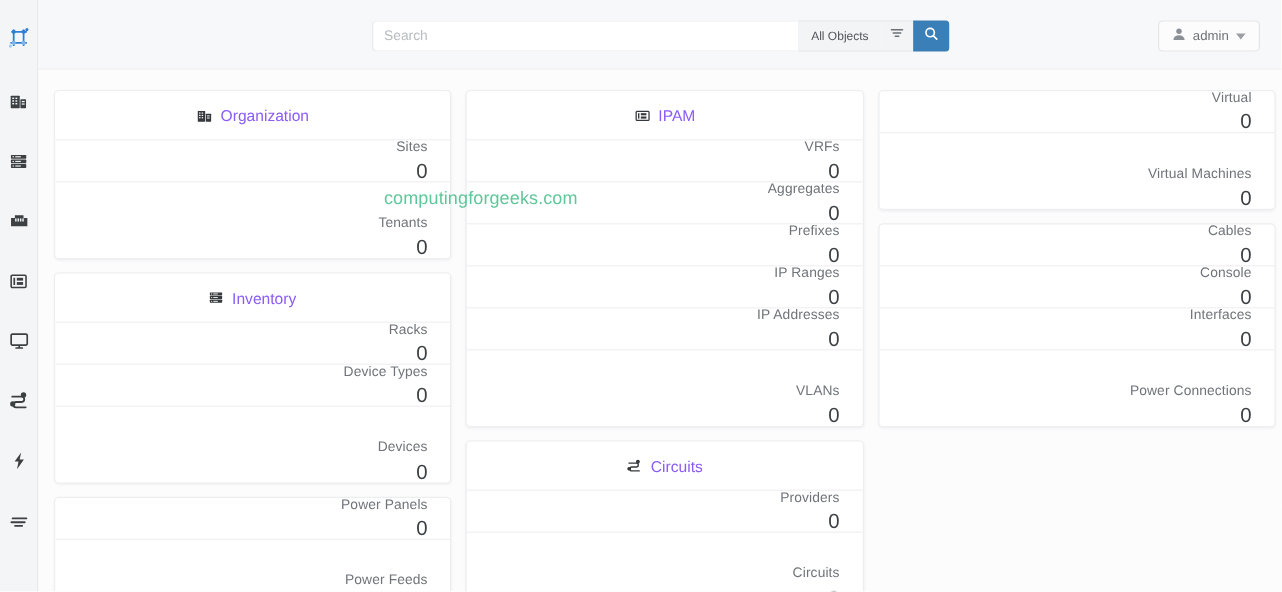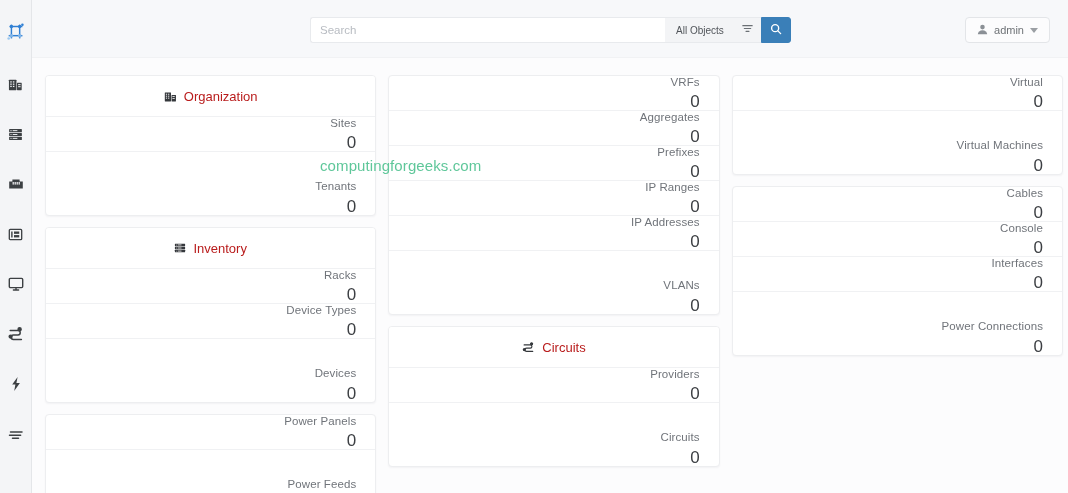--- a/index.html
+++ b/index.html
@@ -198,21 +198,21 @@
     overflow: hidden;
   }
 
   .card-head {
     height: 41px;
     display: flex;
     align-items: center;
     justify-content: center;
     gap: 7px;
     font-size: 13px;
-    color: #b91c1c;
+    color: #8b5cf6;
     border-bottom: 1px solid #f0f1f3;
     background: #ffffff;
   }
   .card-head .ch-icon {
     display: flex;
     align-items: center;
     color: #35383c;
   }
 
   .row {
@@ -484,20 +484,31 @@
           <div class="row">
             <span class="row-label">Power Feeds</span>
             <span class="row-value">0</span>
           </div>
         </section>
       </div>
 
       <div class="col">
 
         <section class="card">
+          <div class="card-head">
+            <span class="ch-icon">
+              <svg width="13" height="13" viewBox="0 0 16 16" fill="none">
+                <rect x="1.4" y="3.4" width="13.2" height="9.4" rx="0.9" stroke="#35383c" stroke-width="1.3"></rect>
+                <rect x="3.3" y="5.3" width="1.4" height="5.6" fill="#35383c"></rect>
+                <rect x="6.2" y="5.3" width="5.7" height="2.2" fill="#35383c"></rect>
+                <rect x="6.2" y="8.7" width="5.7" height="2.2" fill="#35383c"></rect>
+              </svg>
+            </span>
+            <span>IPAM</span>
+          </div>
           <div class="row">
             <span class="row-label">VRFs</span>
             <span class="row-value">0</span>
           </div>
           <div class="row">
             <span class="row-label">Aggregates</span>
             <span class="row-value">0</span>
           </div>
           <div class="row">
             <span class="row-label">Prefixes</span>

